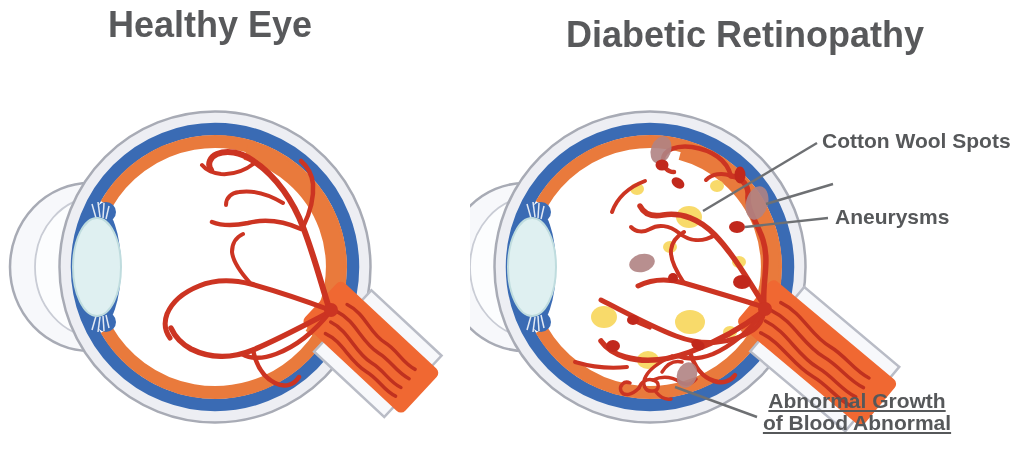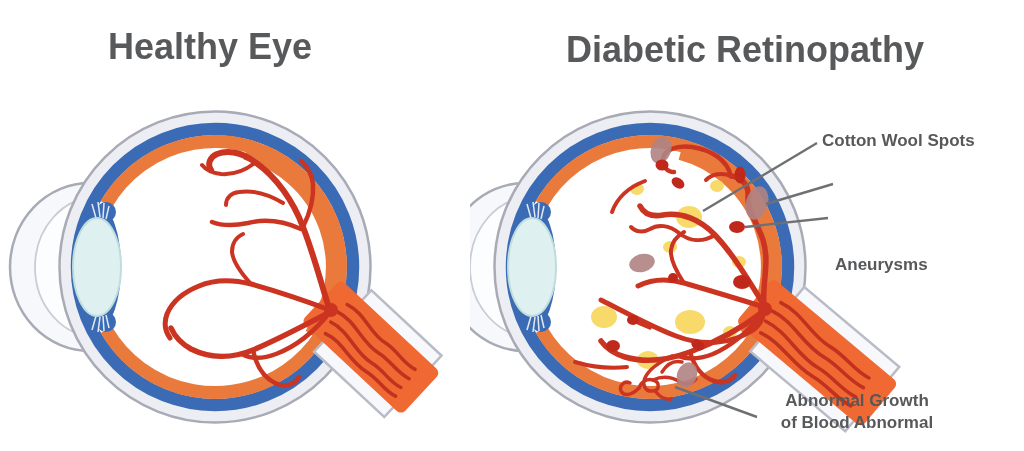--- a/index.html
+++ b/index.html
@@ -7,32 +7,32 @@
     --sclera-fill:#EDEEF3; --sclera-outline:#A8ABB5;
     --choroid-blue:#3A6BB4; --retina-orange:#E97A3C;
     --vessel-red:#CC3422; --optic-nerve-orange:#F06832; --optic-nerve-stripe:#C0311F;
     --lens-fill:#DFF0F1; --cotton-wool-yellow:#F8DA6A; --hemorrhage-mauve:#B08383;
     --aneurysm-red:#C1281C; --leader-line:#6E7073; --background:#FFFFFF;
   }
   html,body{margin:0;padding:0;background:var(--background);}
   #stage{position:relative;width:1024px;height:451px;background:var(--background);
          font-family:"Liberation Sans","DejaVu Sans",sans-serif;overflow:hidden;}
   .panel-title{position:absolute;font-size:36px;font-weight:700;color:var(--title-text);
-               text-align:center;white-space:nowrap;margin-top:22px;}
+               text-align:center;white-space:nowrap;}
   #title-healthy{left:0;top:4px;width:420px;}
-  #title-diabetic{left:470px;top:7px;width:550px;}
+  #title-diabetic{left:470px;top:14px;width:550px;}
   .eye-svg{position:absolute;top:90px;height:361px;}
   #svg-healthy{left:0;width:470px;}
   #svg-diabetic{left:470px;width:554px;}
-  .feature-label{position:absolute;font-size:17px;font-weight:700;color:var(--label-text);
+  .feature-label{position:absolute;font-size:21px;font-weight:700;color:var(--label-text);
                  white-space:nowrap;line-height:24px;}
   #label-cws{left:822px;top:129px;}
   #label-hem{left:837px;top:170px;}
-  #label-aneu{left:835px;top:205px;margin-top:48px;}
-  #label-abnormal{left:746px;top:390px;width:222px;text-align:center;line-height:22px;white-space:normal;}
+  #label-aneu{left:835px;top:205px;}
+  #label-abnormal{left:746px;top:390px;width:222px;text-align:center;line-height:22px;white-space:normal;text-decoration:underline;}
   
   .sclera{fill:var(--sclera-fill);stroke:var(--sclera-outline);stroke-width:2.5;}
   .cornea-outer{fill:#F7F8FB;stroke:var(--sclera-outline);stroke-width:2.5;}
   .cornea-inner{fill:#FCFDFE;stroke:#C9CCD5;stroke-width:1.8;}
   .interior{fill:#fff;}
   .blue-ring{fill:none;stroke:var(--choroid-blue);stroke-width:12.5;}
   .orange-ring{fill:none;stroke:var(--retina-orange);stroke-width:13;}
   .orange-thick{fill:none;stroke:var(--retina-orange);stroke-width:18;}
   .vessel{fill:none;stroke:var(--vessel-red);stroke-linecap:round;stroke-linejoin:round;}
   .nerve-sheath{fill:#F7F8FB;stroke:#B9BCC6;stroke-width:2.5;}

